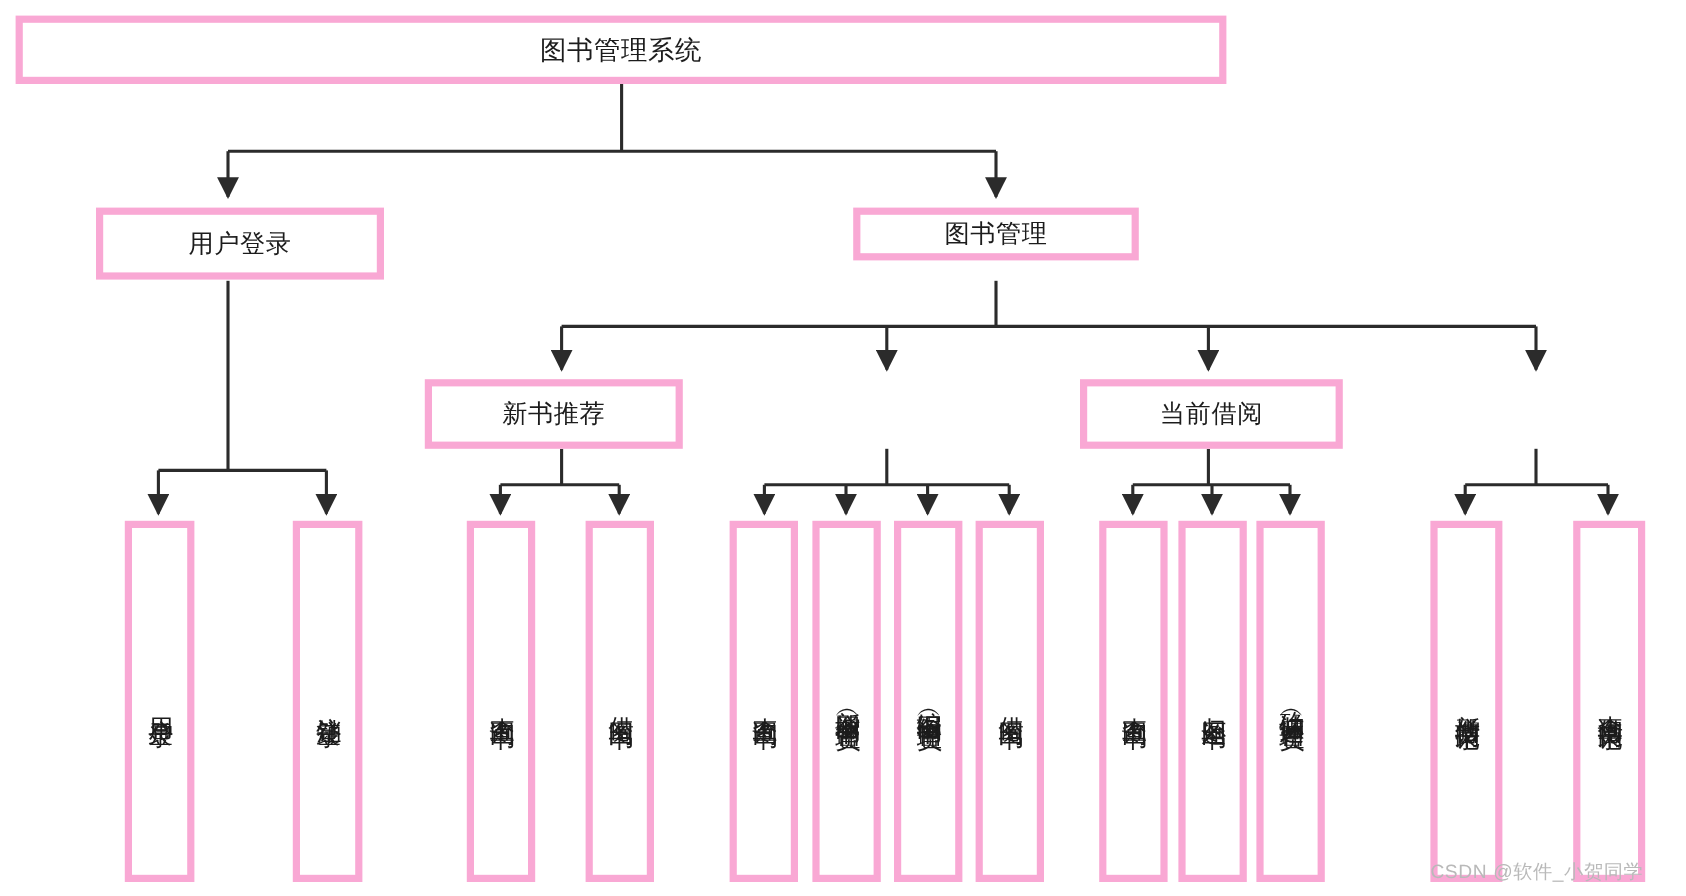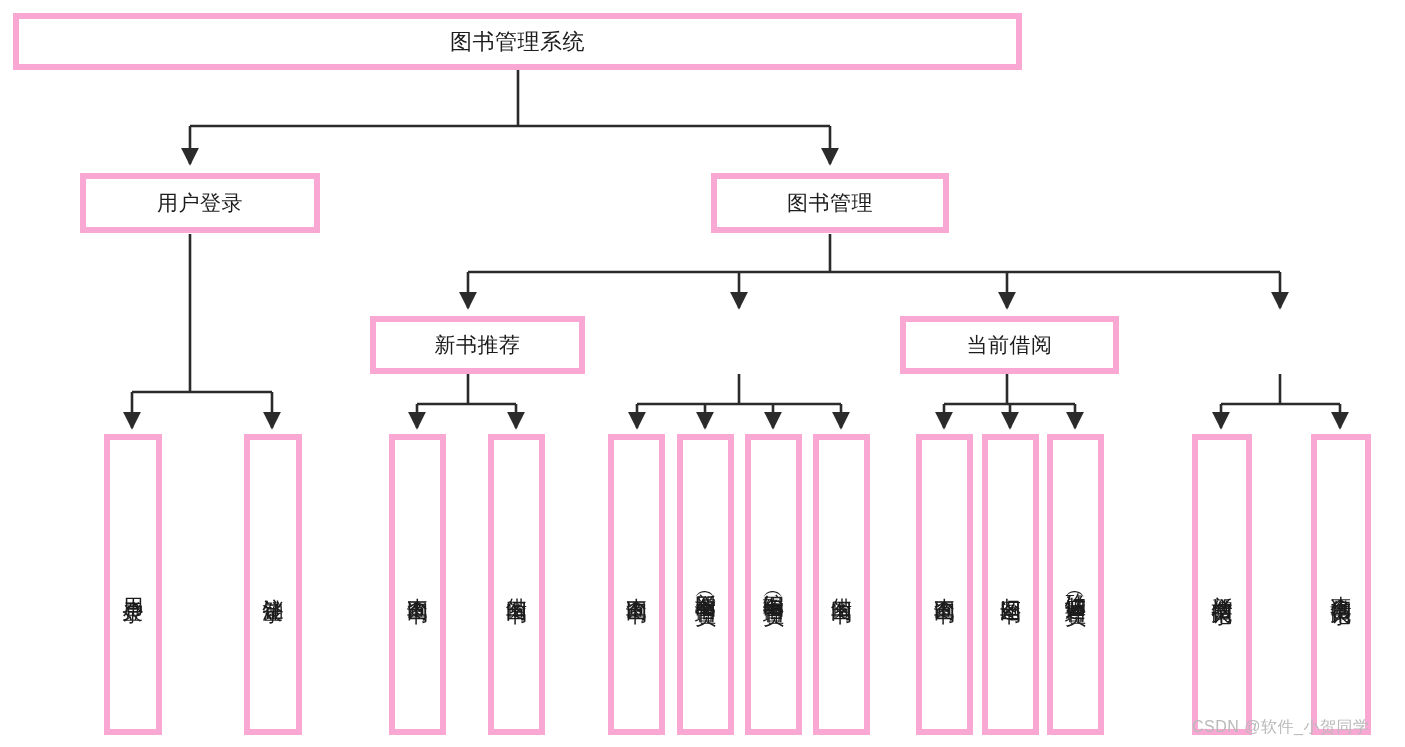--- a/index.html
+++ b/index.html
@@ -121,25 +121,25 @@
     </g>
   </svg>
 
   <div class="node horiz root" style="left:13px; top:13px; width:1009px; height:57px;">
     <span>图书管理系统</span>
   </div>
 
   <div class="node horiz" style="left:80px; top:173px; width:240px; height:60px;">
     <span>用户登录</span>
   </div>
-  <div class="node horiz" style="left:711px; top:173px; width:238px; height:60px;">
+  <div class="node horiz" style="left:711px; top:173px; width:238px; height:44px;">
     <span>图书管理</span>
   </div>
 
-  <div class="node horiz" style="left:370px; top:316px; width:215px; height:58px;">
+  <div class="node horiz" style="left:354px; top:316px; width:215px; height:58px;">
     <span>新书推荐</span>
   </div>
   <div class="node horiz" style="left:900px; top:316px; width:219px; height:58px;">
     <span>当前借阅</span>
   </div>
 
   <div class="node vert" style="left:104px; top:434px; width:58px; height:301px;">
     <span class="vtext">用户登录</span>
   </div>
   <div class="node vert" style="left:244px; top:434px; width:58px; height:301px;">

